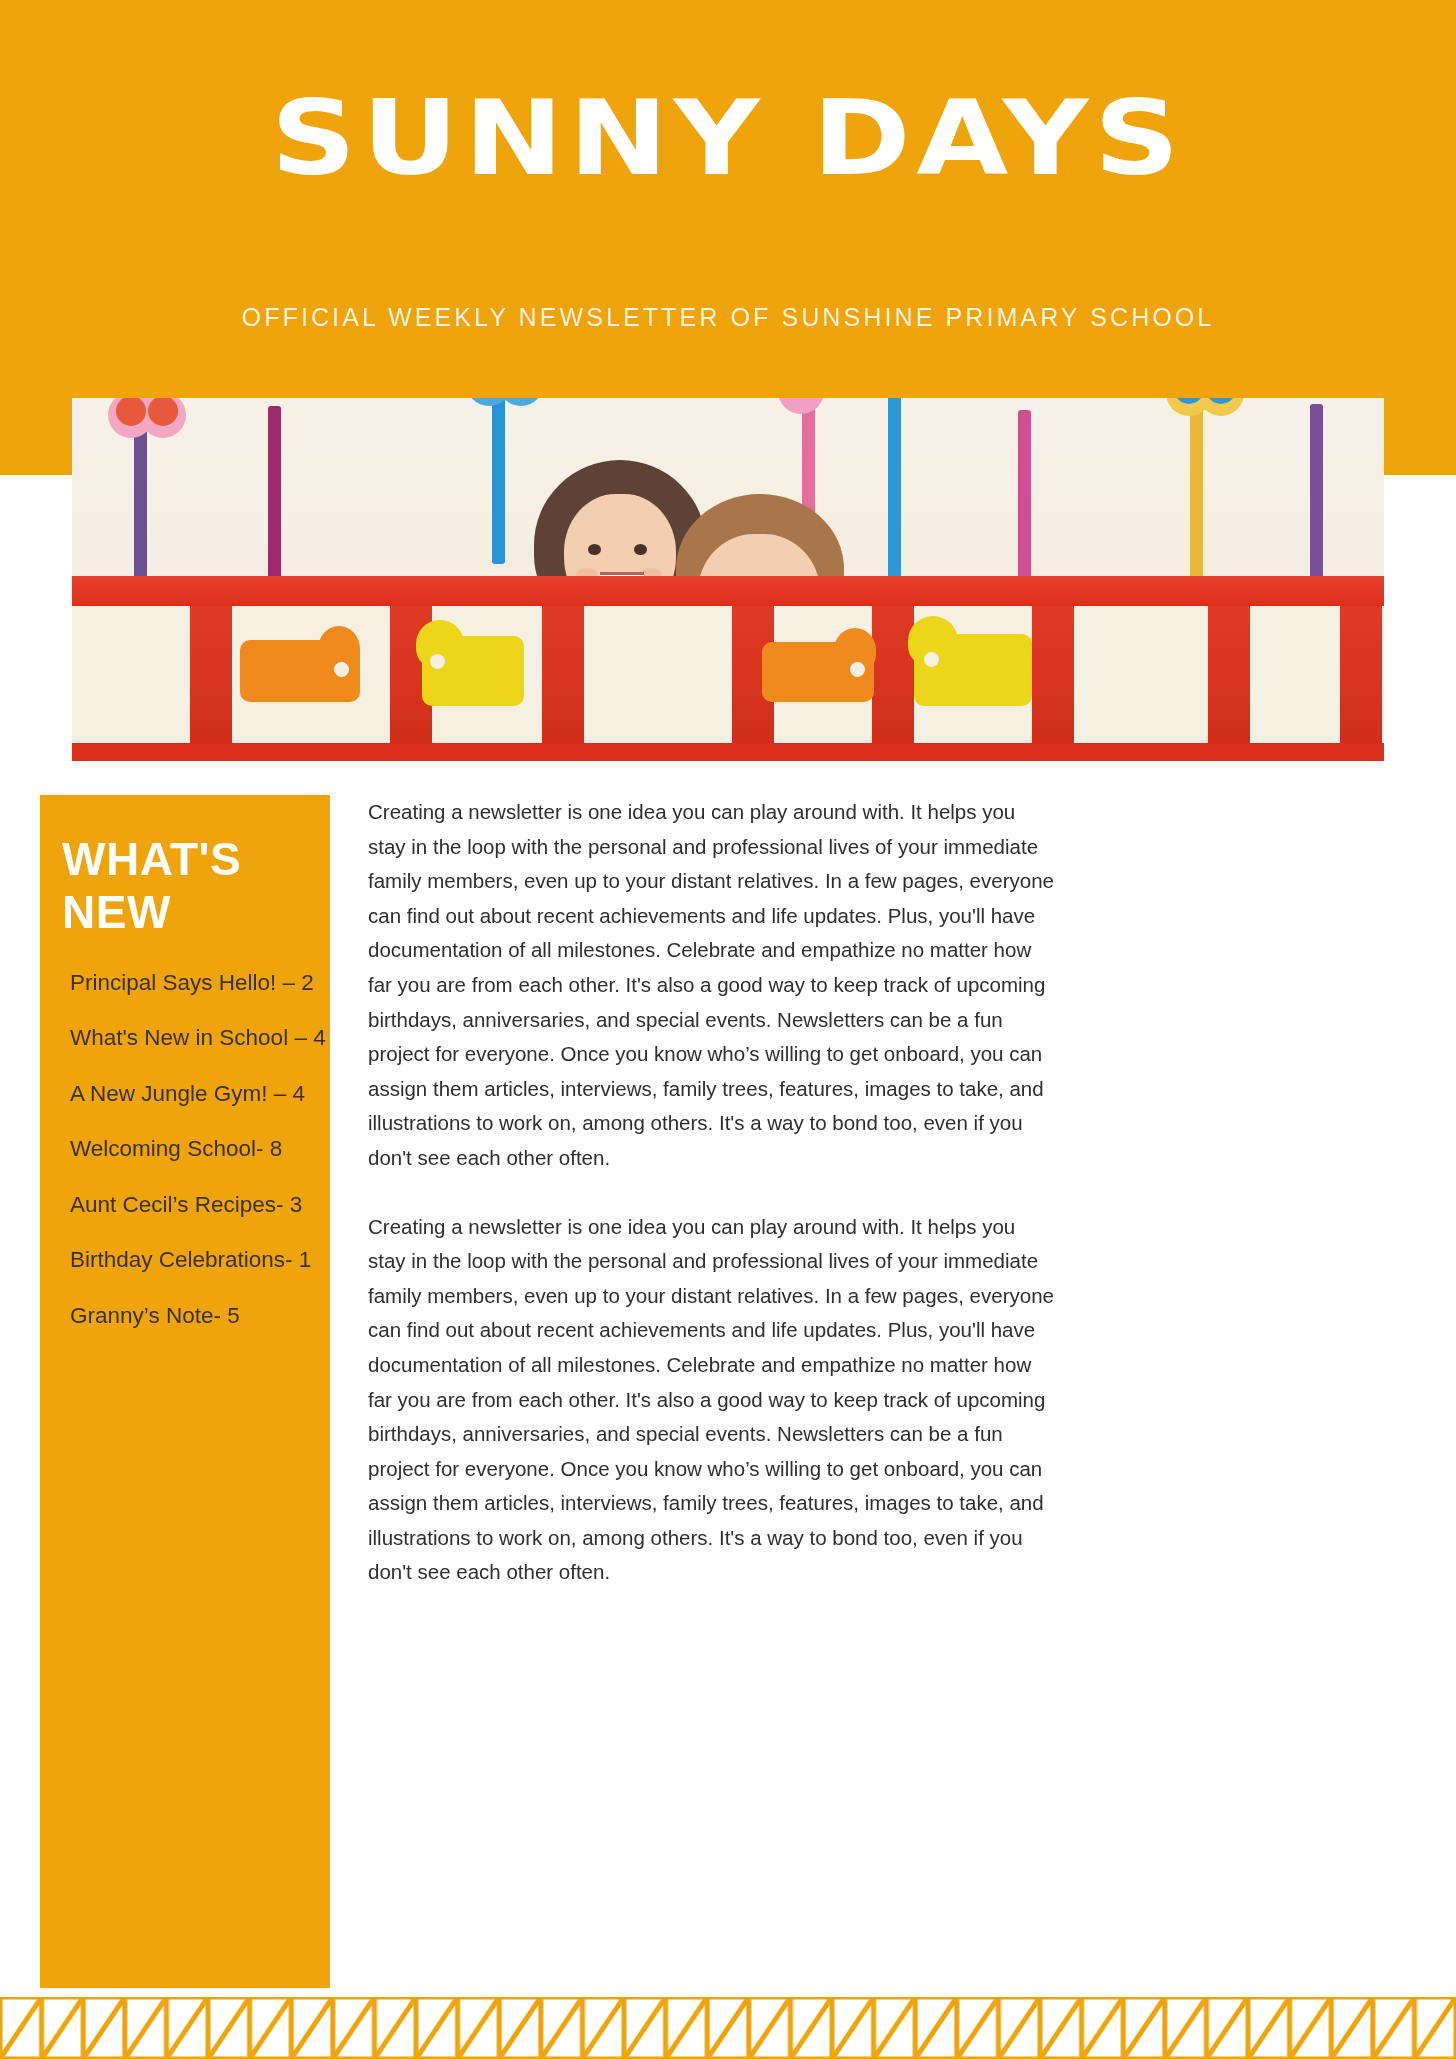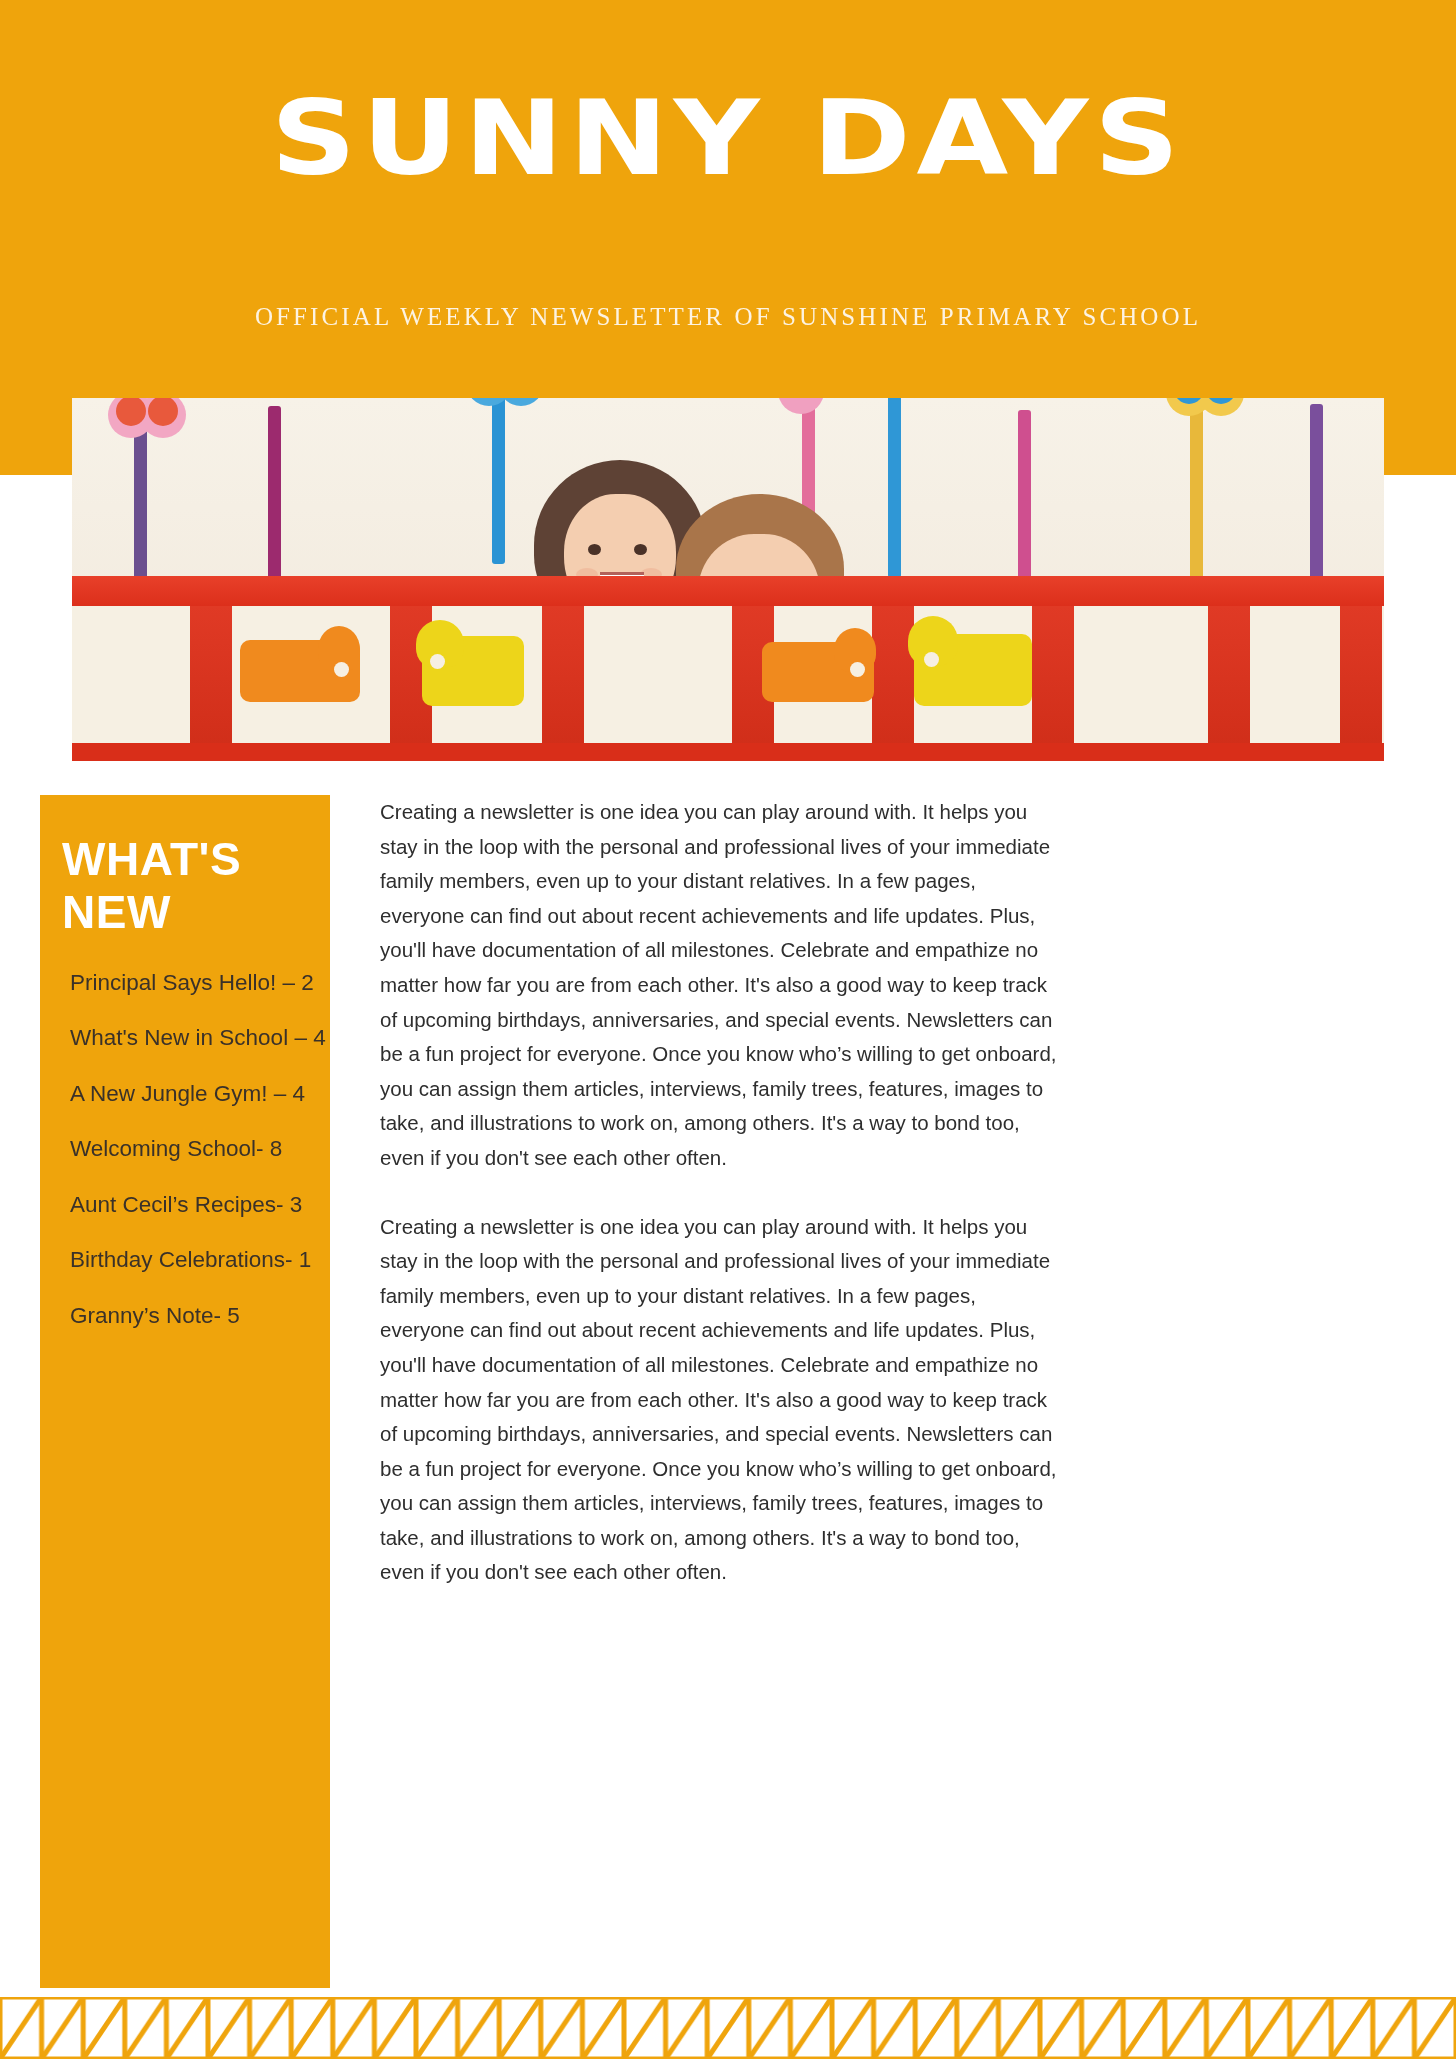--- a/index.html
+++ b/index.html
@@ -42,21 +42,21 @@
     transform-origin: center top;
     white-space: nowrap;
   }
   .masthead-subtitle {
     position: absolute;
     left: 0;
     top: 303px;
     width: 1456px;
     text-align: center;
     color: #fdf3e2;
-    font-family: Liberation Serif, serif;
+    font-family: Liberation Sans, sans-serif;
     font-weight: 400;
     font-size: 25px;
     letter-spacing: 3.1px;
     white-space: nowrap;
   }
 
   
   .hero-photo {
     position: absolute;
     left: 72px;
@@ -232,21 +232,21 @@
     font-size: 35px;
     letter-spacing: 0.4px;
     margin: 30px 0 28px 0;
     white-space: nowrap;
   }
   .article-para {
     color: #2e2e2e;
     font-family: "Liberation Sans", sans-serif;
     font-size: 20.5px;
     line-height: 34.6px;
-    margin: 0 0 34px 12px;
+    margin: 0 0 34px 0;
     text-align: left;
   }
 
   
   .footer-pattern {
     position: absolute;
     left: 0;
     bottom: 0;
     width: 1456px;
     height: 62px;

